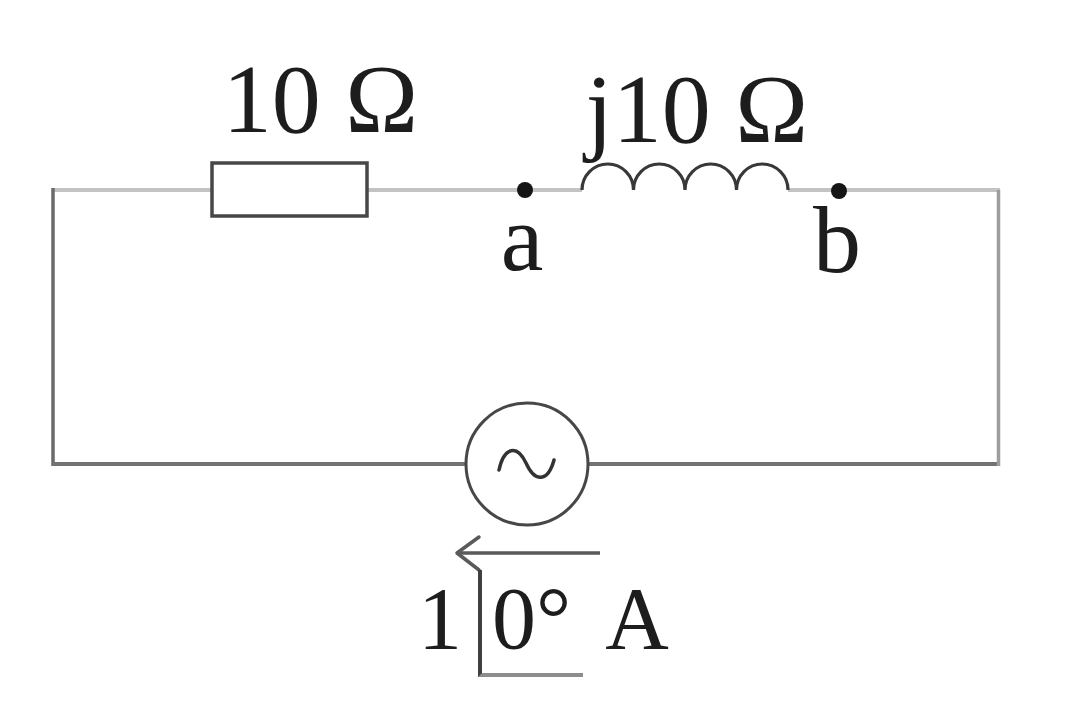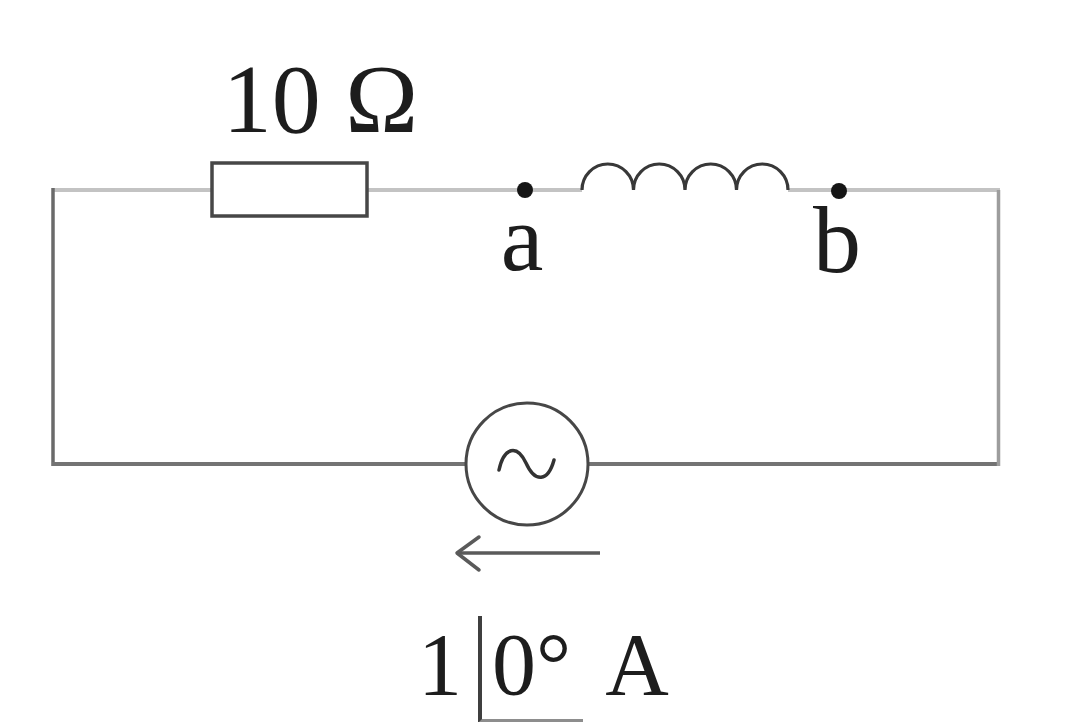--- a/index.html
+++ b/index.html
@@ -36,21 +36,20 @@
     text-align: center;
   }
   #resistor-label { left: 158px; top: 50px;  width: 260px; }
   #inductor-label { left: 558px; top: 60px;  width: 250px; }
   #node-a-label   { left: 472px; top: 190px; width: 100px; }
   #node-b-label   { left: 787px; top: 192px; width: 100px; }
   #source-label {
     left: 418px;
     top: 575px;
     font-size: 88px;
-    margin-top: 46px;
   }
   #source-label .angle {
     margin-left: 16px;
     border-left: 4px solid #3f3f3f;
     border-bottom: 4px solid #8d8d8d;
     padding: 0 12px 6px 10px;
   }
   #source-label .unit {
     margin-left: 22px;
   }
@@ -84,20 +83,21 @@
     <circle cx="527" cy="464" r="61" fill="#ffffff" stroke="#474747" stroke-width="3"></circle>
 
     <path d="M499,470 C504,447 517,444 526,463 C535,483 548,482 554,460" fill="none" stroke="#333333" stroke-width="3.5" stroke-linecap="round"></path>
 
     <line x1="600" y1="553" x2="460" y2="553" stroke="#5a5a5a" stroke-width="3.5"></line>
     <path d="M479,537 L457,553 L479,570" fill="none" stroke="#5a5a5a" stroke-width="3.5" stroke-linecap="round" stroke-linejoin="round"></path>
   </svg>
 
   <div id="resistor-label" class="lbl comp-lbl">10 Ω</div>
 
+  <div id="inductor-label" class="lbl comp-lbl">j10 Ω</div>
 
   <div id="node-a-label" class="lbl node-lbl">a</div>
 
   <div id="node-b-label" class="lbl node-lbl">b</div>
 
   <div id="source-label" class="lbl">
     <span class="magnitude">1</span><span class="angle">0°</span><span class="unit">A</span>
   </div>
 
 </div>

